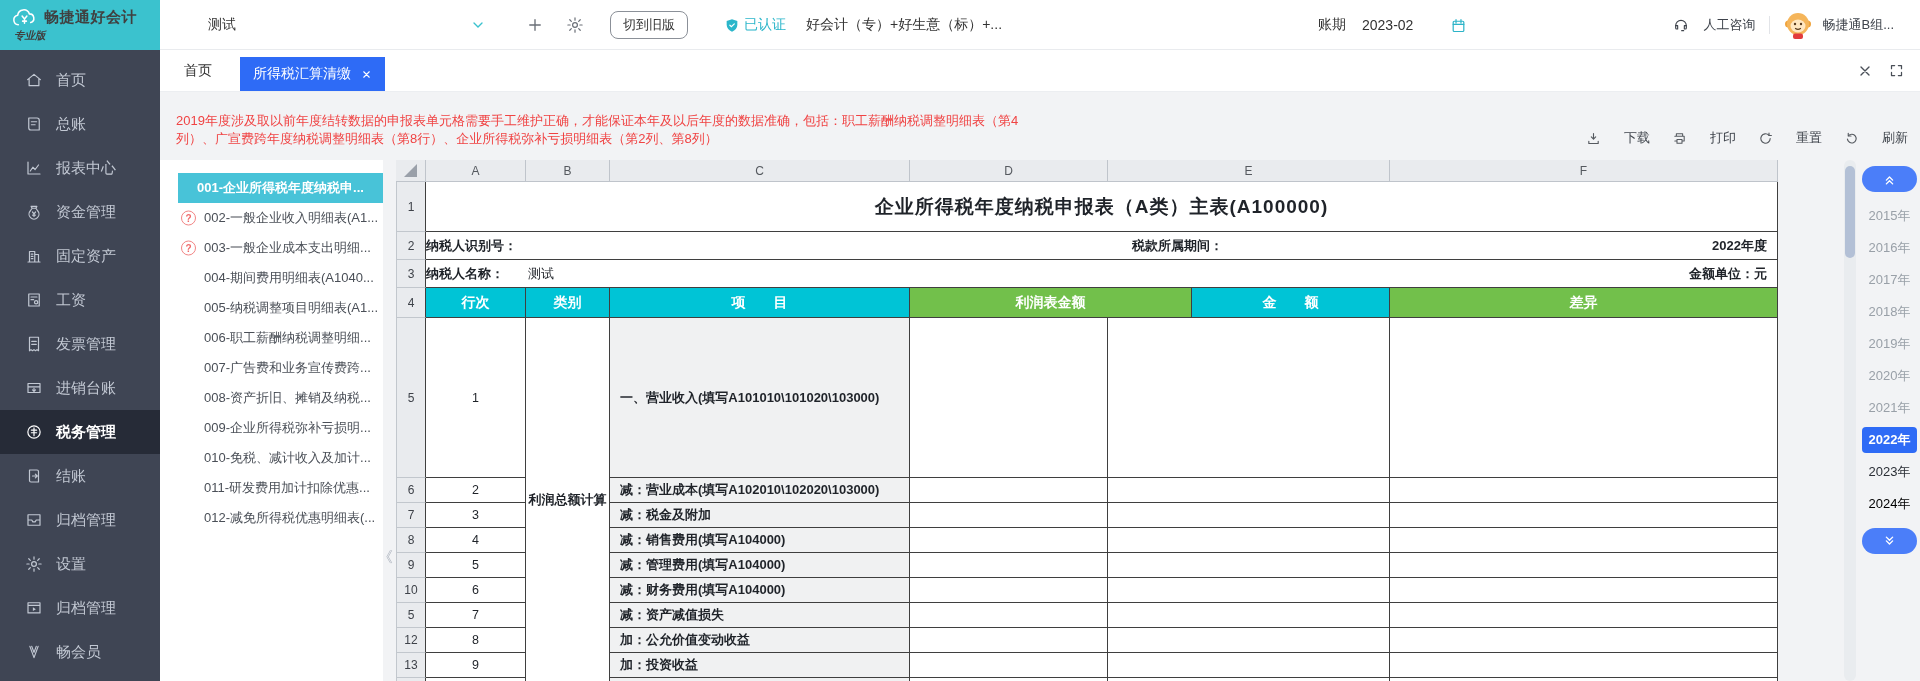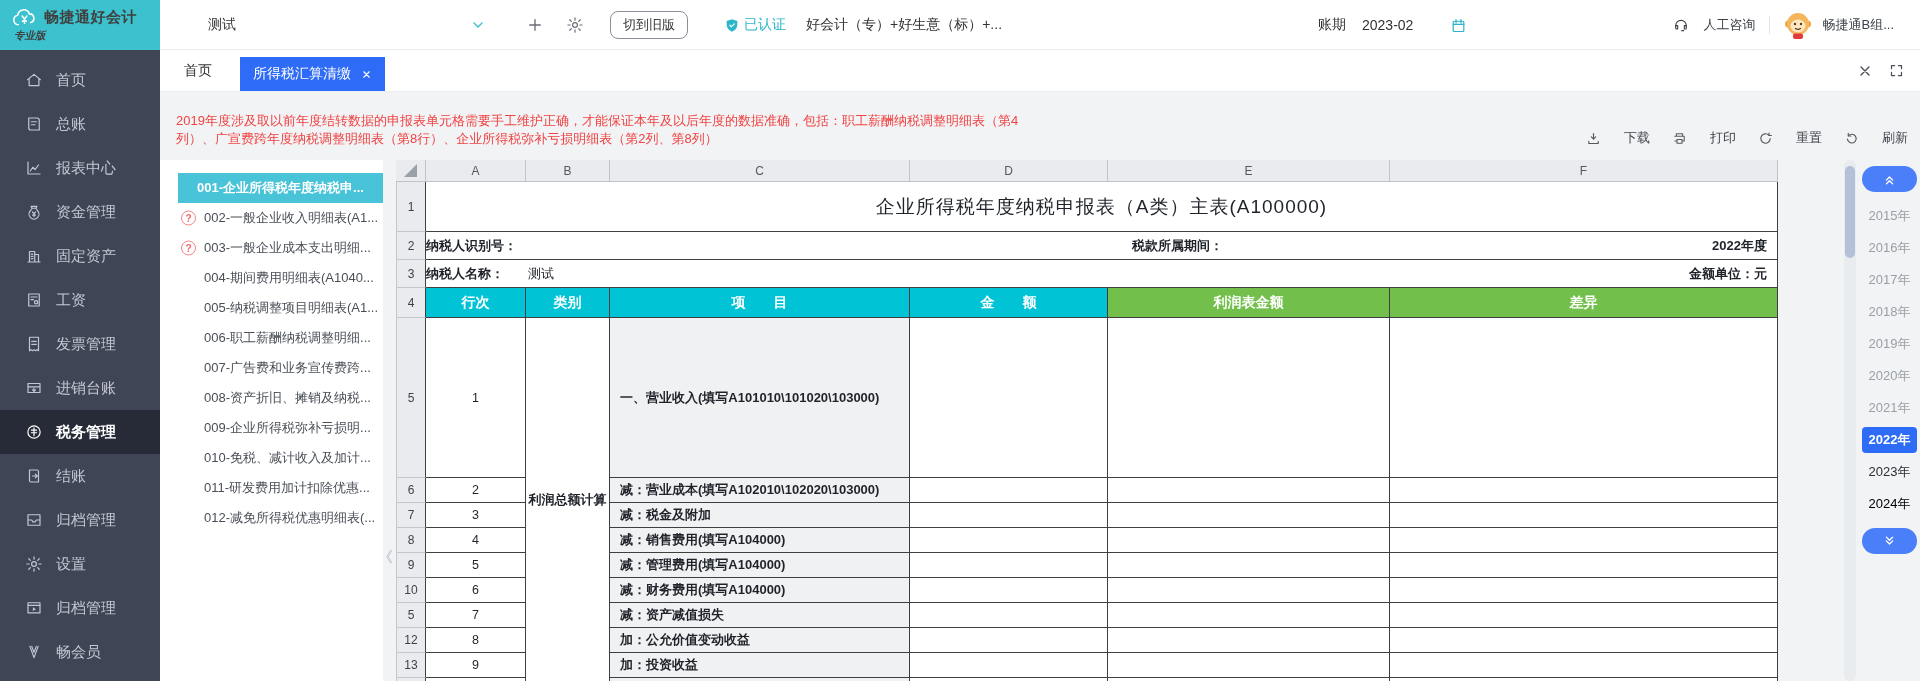--- a/index.html
+++ b/index.html
@@ -59,21 +59,21 @@
 
 .sheet{position:absolute;left:396px;top:160px;width:1382px;height:521px;background:#fff;overflow:hidden;z-index:1}
 .srow{display:flex;width:100%}
 .h-letters{height:22px}.h-title{height:50px}.h-info{height:28px}.h-head{height:30px}.h-big{height:160px}.h-row{height:25px}
 .lcell{background:#e9ebee;border-right:1px solid #bfc4cb;border-bottom:1px solid #bfc4cb;color:#55595f;font-size:12px;display:flex;align-items:center;justify-content:center}
 .corner{position:relative}
 .corner-tri{width:0;height:0;border-left:13px solid transparent;border-bottom:13px solid #9aa0a9}
 .gut{width:30px;flex:none;background:#e9ebee;border-left:1px solid #c2c7cd;border-right:1px solid #3f3f3f;border-bottom:1px solid #c2c7cd;color:#3e4249;font-size:12px;display:flex;align-items:center;justify-content:center}
 .cell{border-right:1px solid #3f3f3f;border-bottom:1px solid #3f3f3f;display:flex;align-items:center;font-size:13px;color:#1f2329;background:#fff;overflow:hidden}
 .w-a{width:100px;flex:none}.w-b{width:84px;flex:none}.w-c{width:300px;flex:none}.w-d{width:198px;flex:none}.w-e{width:282px;flex:none}.w-f{flex:1}
-.title-cell{flex:1;justify-content:center;font-size:19px;font-weight:400;letter-spacing:1px}
+.title-cell{flex:1;justify-content:center;font-size:19px;font-weight:700;letter-spacing:1px}
 .info-cell{flex:1;position:relative;font-size:13px;font-weight:600}
 .info-left{}
 .info-mid{position:absolute;left:706px}
 .info-right{position:absolute;right:10px}
 .name-val{margin-left:24px;font-weight:400}
 .hdr{justify-content:center;color:#fff;font-weight:700;font-size:14px}
 .hdr.cyan{background:#00c4d6}
 .hdr.green{background:#72c04b}
 .num{justify-content:center;font-size:12.5px}
 .bgap{width:84px;flex:none;background:transparent}
@@ -431,22 +431,22 @@
         <span class="info-left">纳税人名称：</span>
         <span class="name-val">测试</span>
         <span class="info-right">金额单位：元</span>
       </div>
     </div>
     <div class="srow h-head">
       <div class="gut">4</div>
       <div class="cell hdr cyan w-a">行次</div>
       <div class="cell hdr cyan w-b">类别</div>
       <div class="cell hdr cyan w-c">项　　目</div>
+      <div class="cell hdr green w-e">利润表金额</div>
       <div class="cell hdr cyan w-d">金　　额</div>
-      <div class="cell hdr green w-e">利润表金额</div>
       <div class="cell hdr green w-f">差异</div>
     </div>
     <div id="sheet-body">
         <div class="srow h-big">
           <div class="gut">5</div>
           <div class="cell num w-a">1</div>
           <div class="bgap w-b"></div>
           <div class="cell lbl w-c">一、营业收入(填写A101010\101020\103000)</div>
           <div class="cell w-d"></div>
           <div class="cell w-e"></div>

